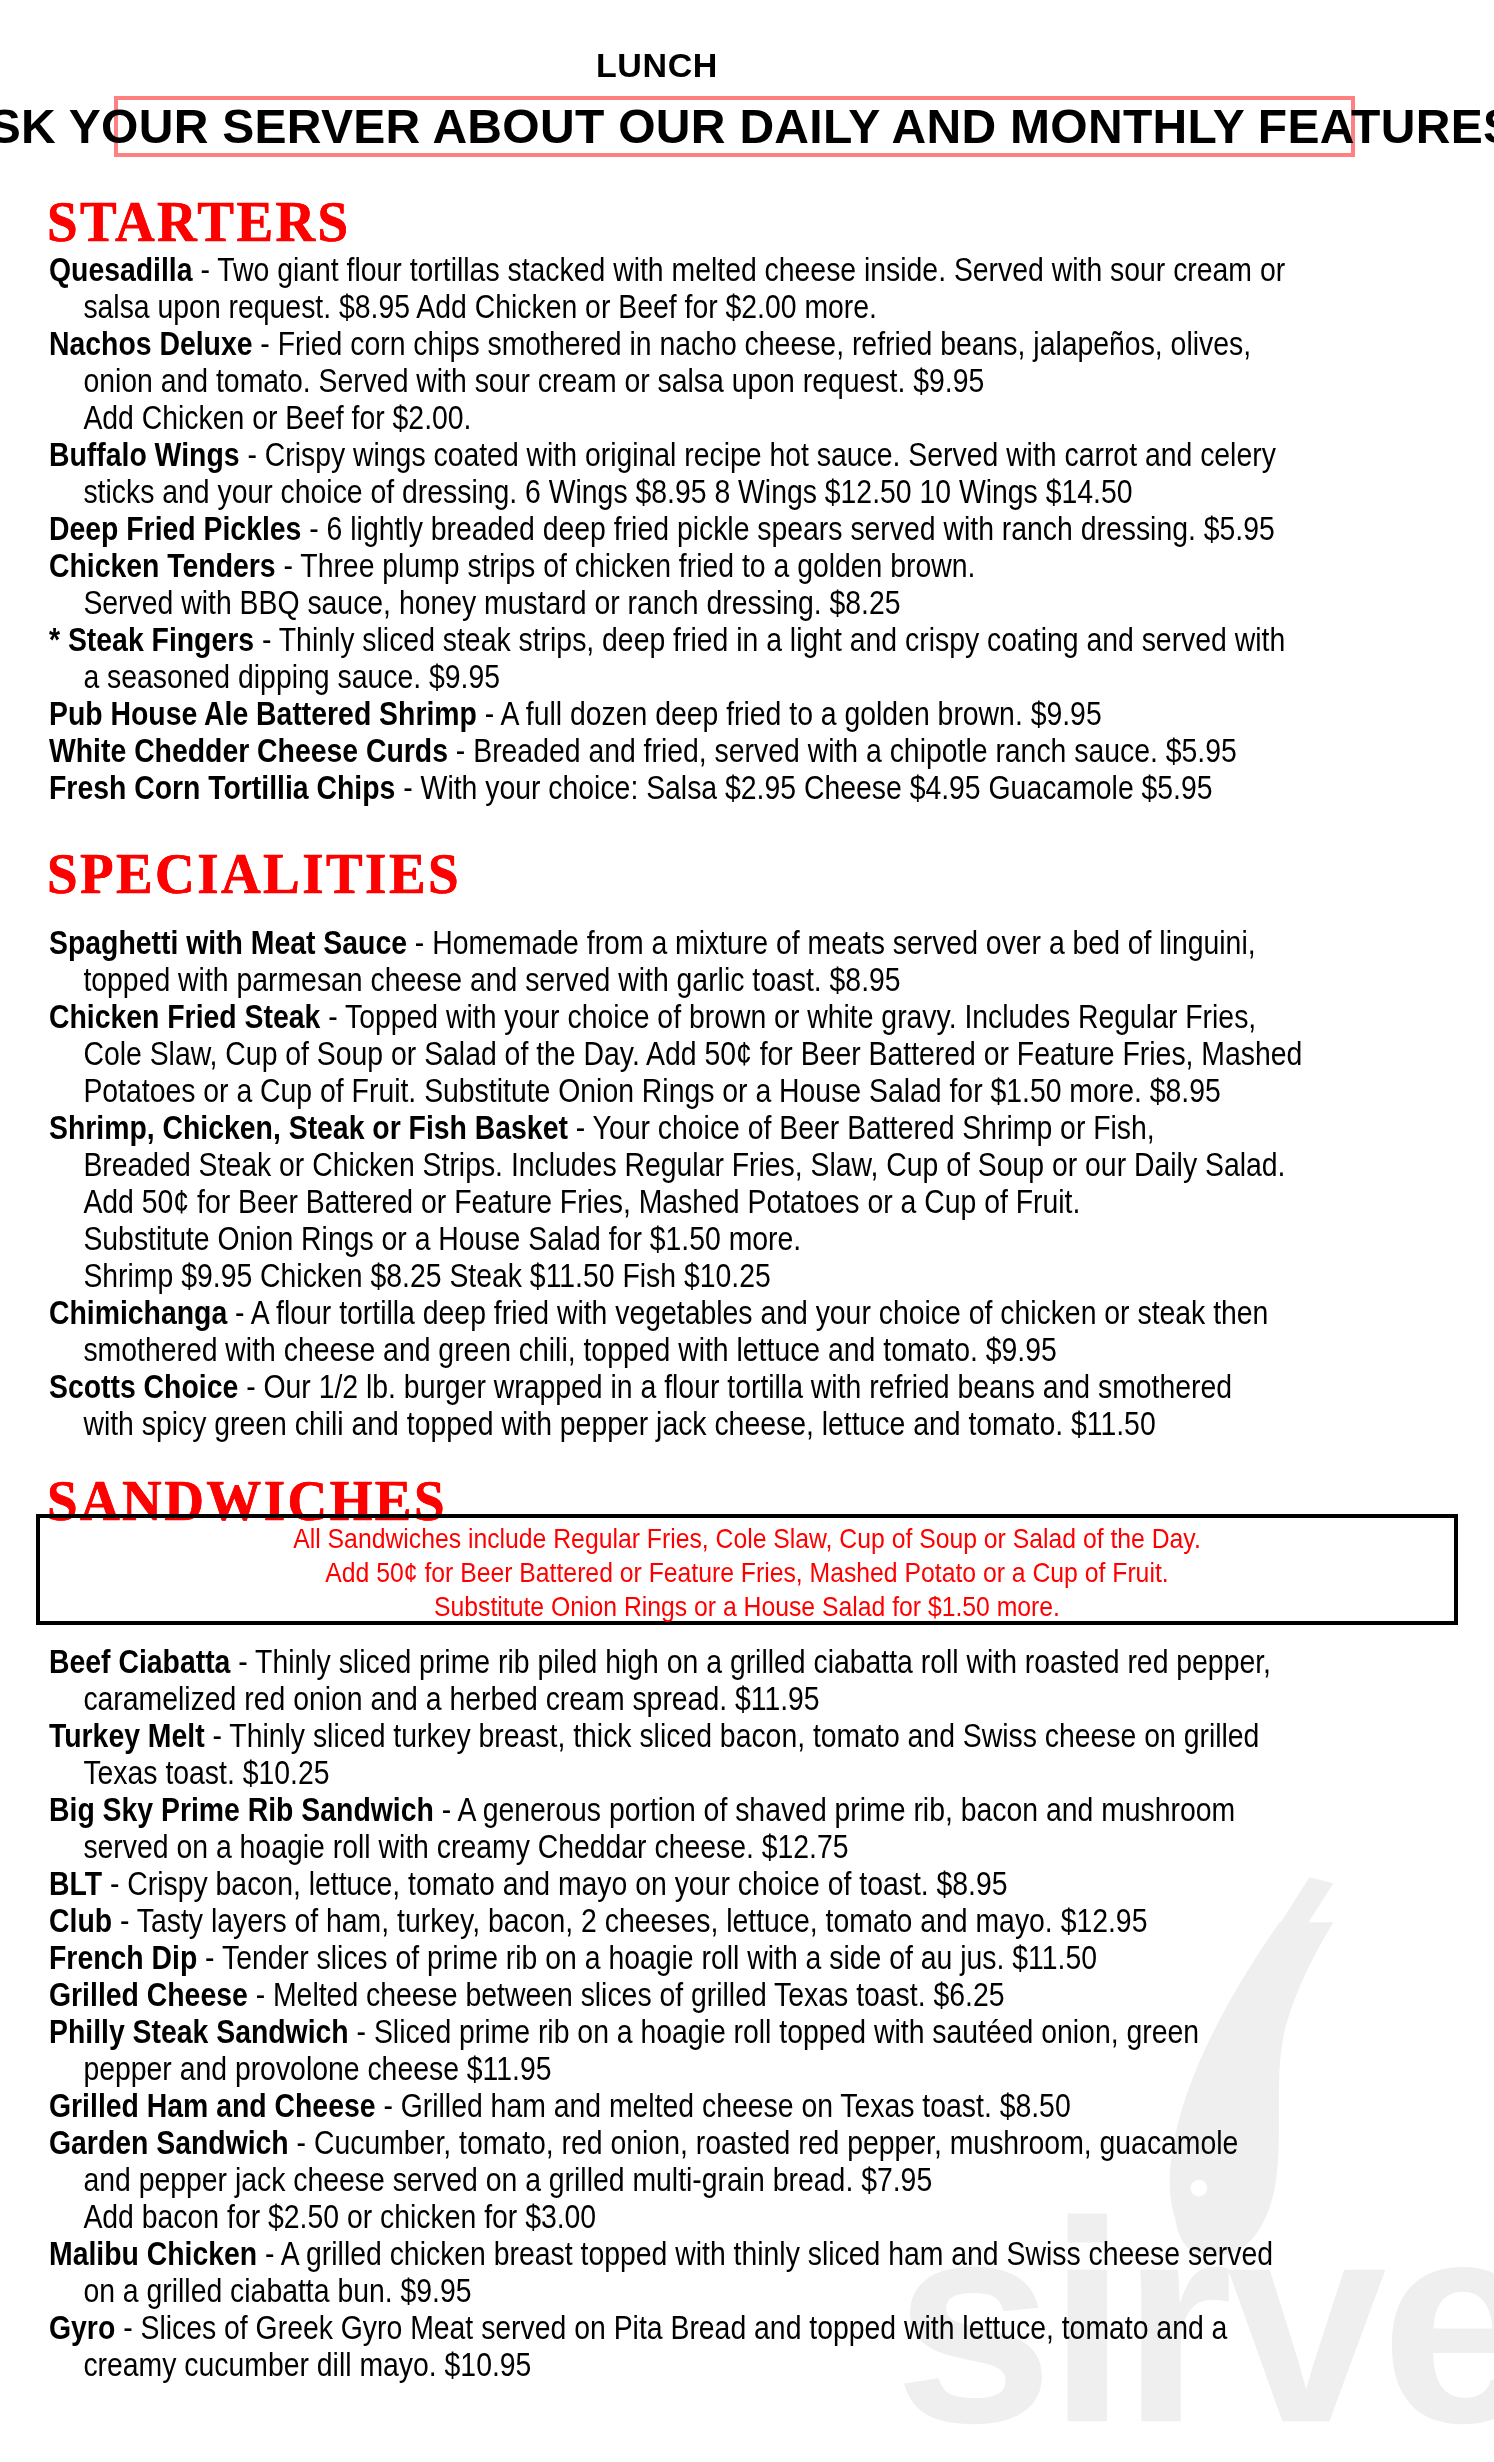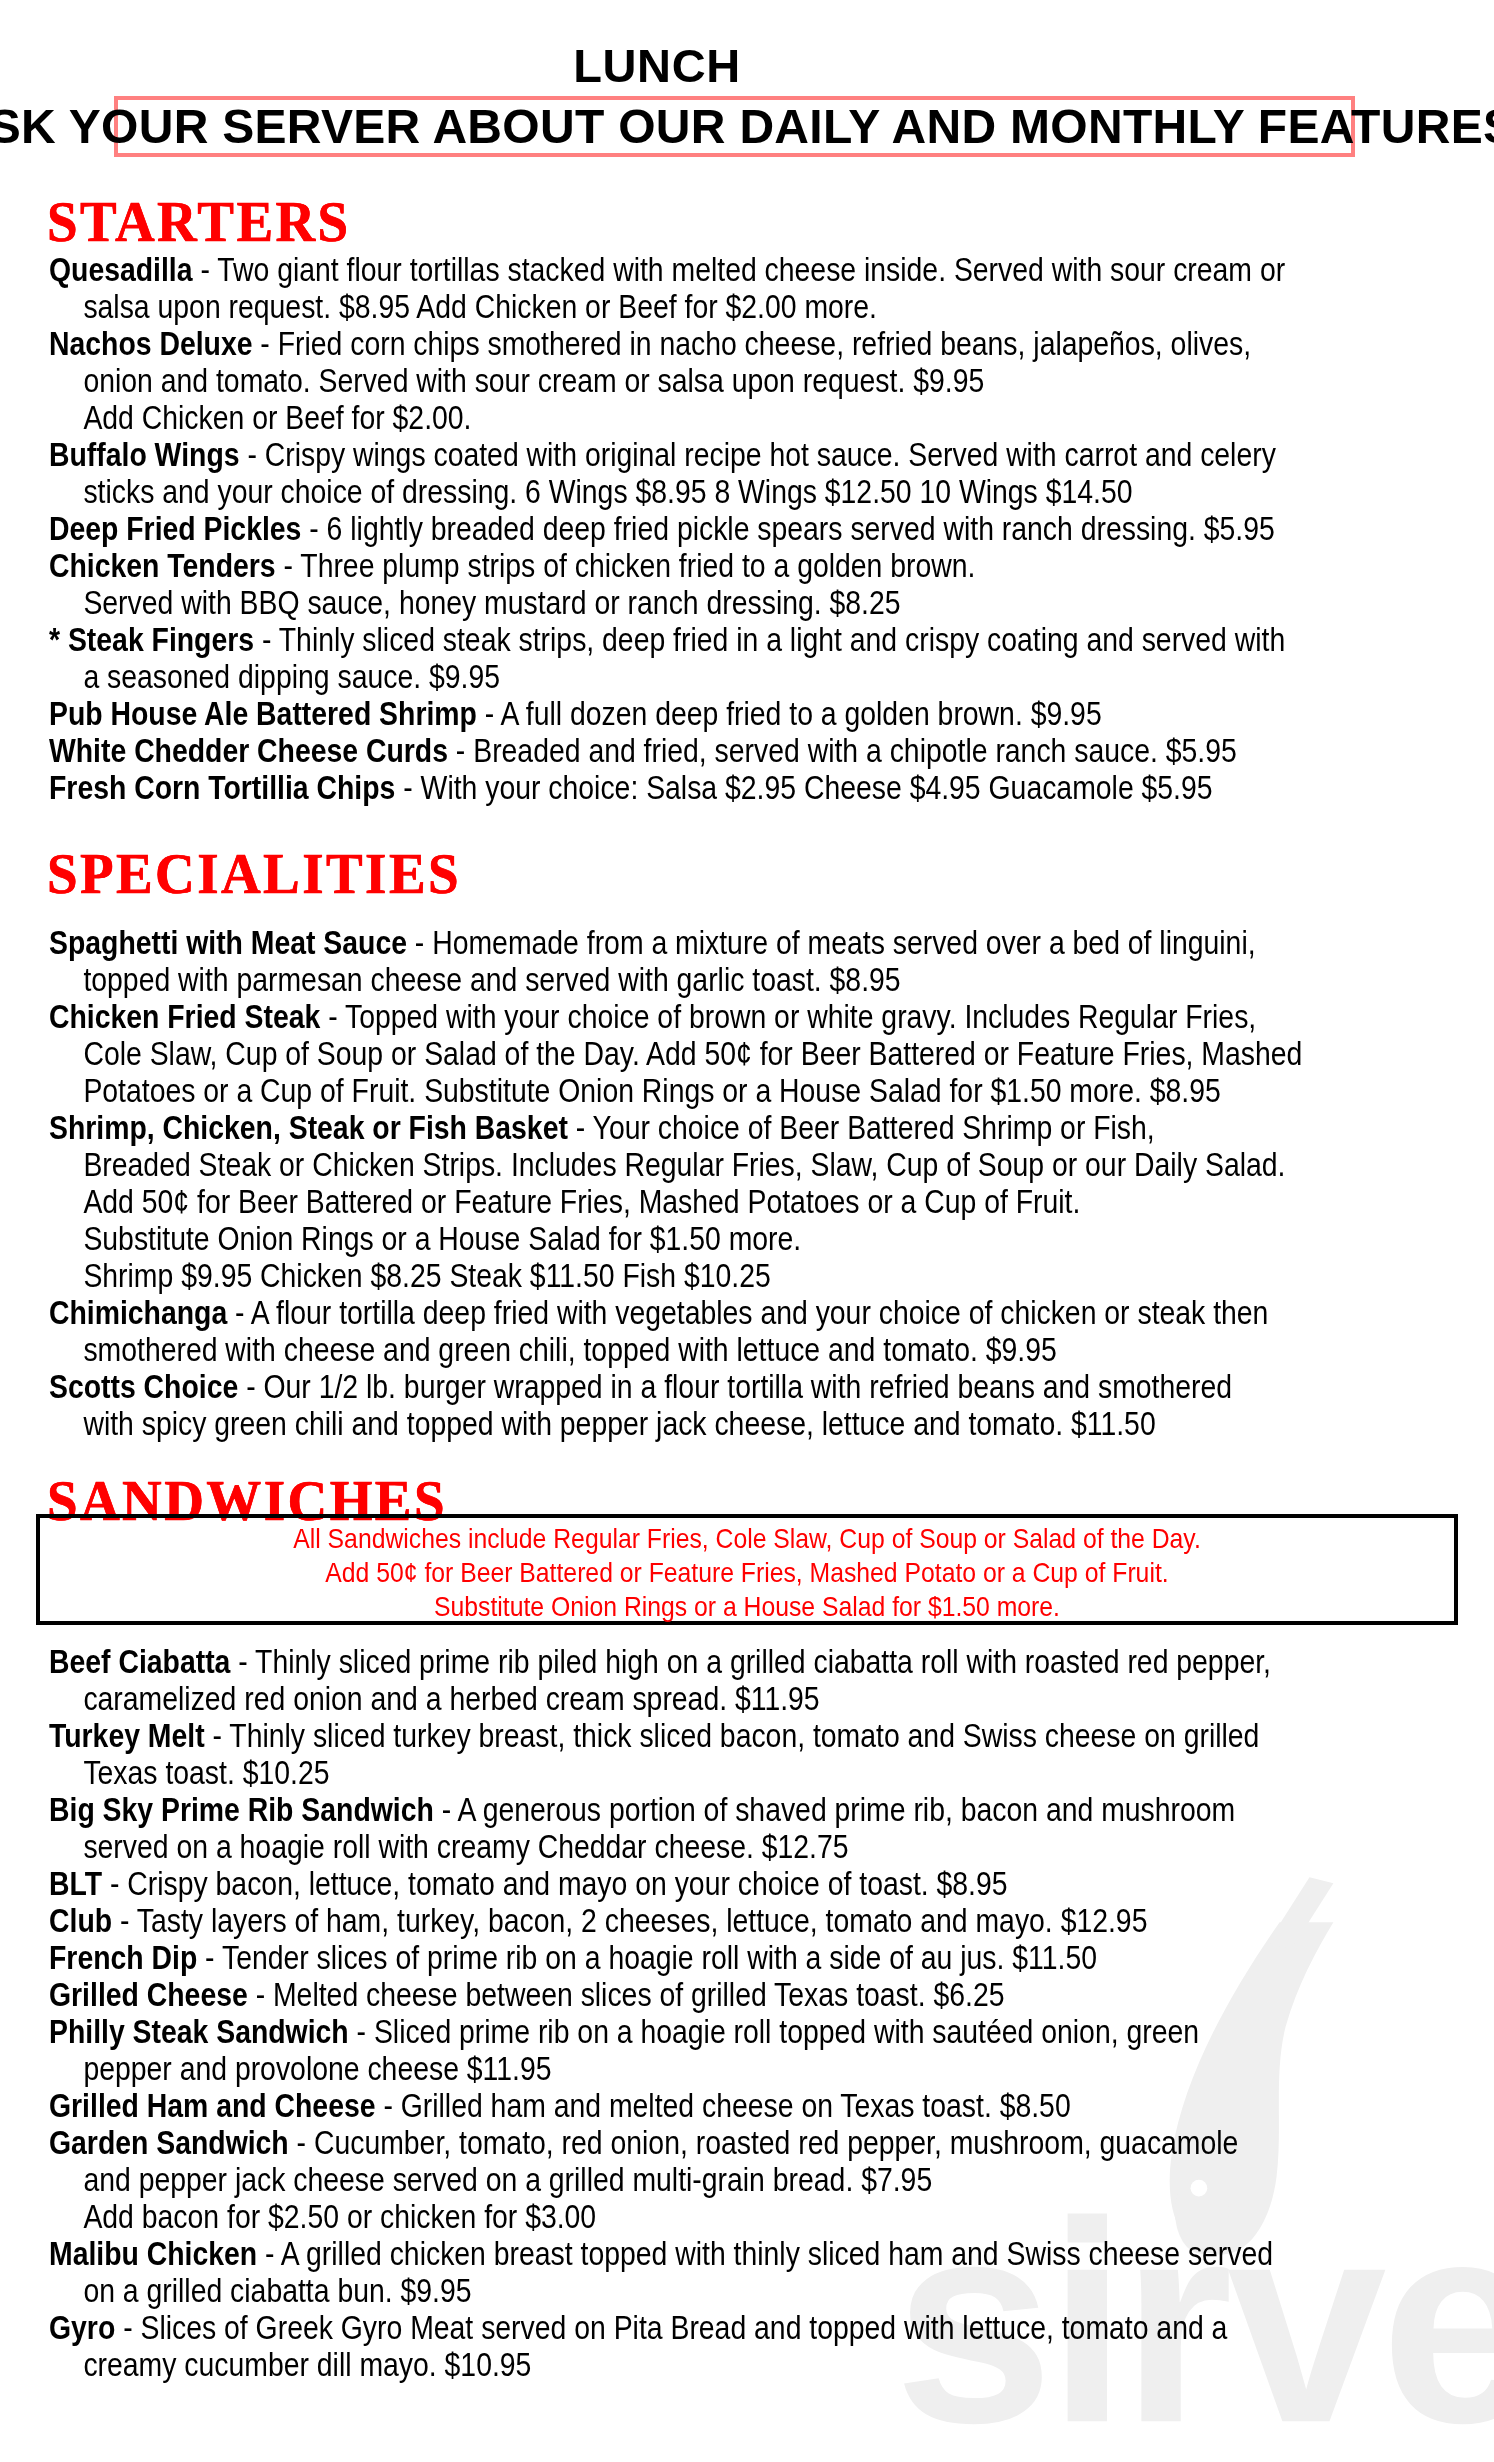--- a/index.html
+++ b/index.html
@@ -2,21 +2,21 @@
 <html style="font-size:9.6px"><head>
 <meta charset="utf-8">
 <style>
   html, body { margin: 0; padding: 0; background: #ffffff; }
   body { width: 1495px; height: 2462px; position: relative; overflow: hidden;
          font-family: "Liberation Sans", sans-serif; color: #000; }
 
   .watermark { position: absolute; left: 0; top: 0; width: 1495px; height: 2462px; pointer-events: none; z-index: 0; }
 
   .title { position: absolute; left: 0; width: 1314px; top: 37px; text-align: center;
-           font-weight: bold; font-size: 47px; line-height: 57px; letter-spacing: 0.6px; z-index: 2; }
+           font-weight: bold; font-size: 34px; line-height: 57px; letter-spacing: 0.6px; z-index: 2; }
 
   .features-box { position: absolute; left: 114px; top: 96px; width: 1233px; height: 53px;
                   border: 4.2px solid #ff8080; display: flex; align-items: center; justify-content: center; z-index: 2; }
   .features-box span { font-weight: bold; font-size: 48px; white-space: nowrap; letter-spacing: 0.3px; }
 
   .section-title { position: absolute; left: 47px; z-index: 2; color: #ff0000;
                    font-family: "Liberation Serif", serif; font-weight: bold;
                    font-size: 55px; line-height: 55px; letter-spacing: 2.4px;
                    transform: scaleY(1.05); transform-origin: left top;
                    -webkit-text-stroke: 0.6px #ff0000;

